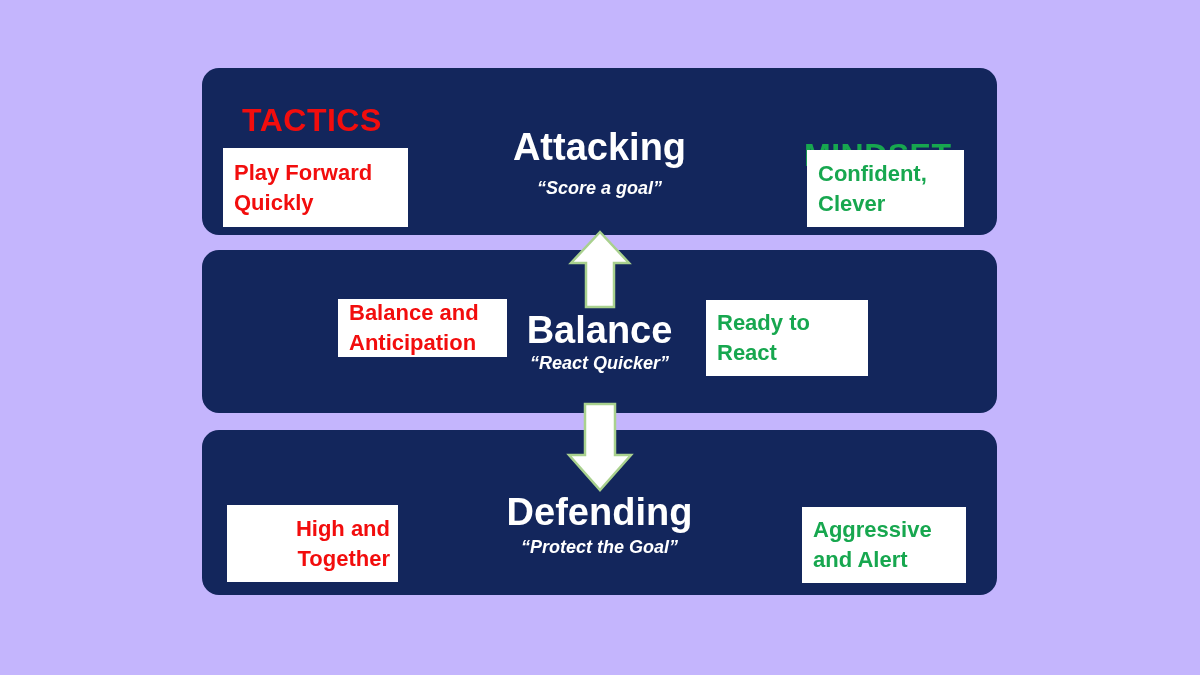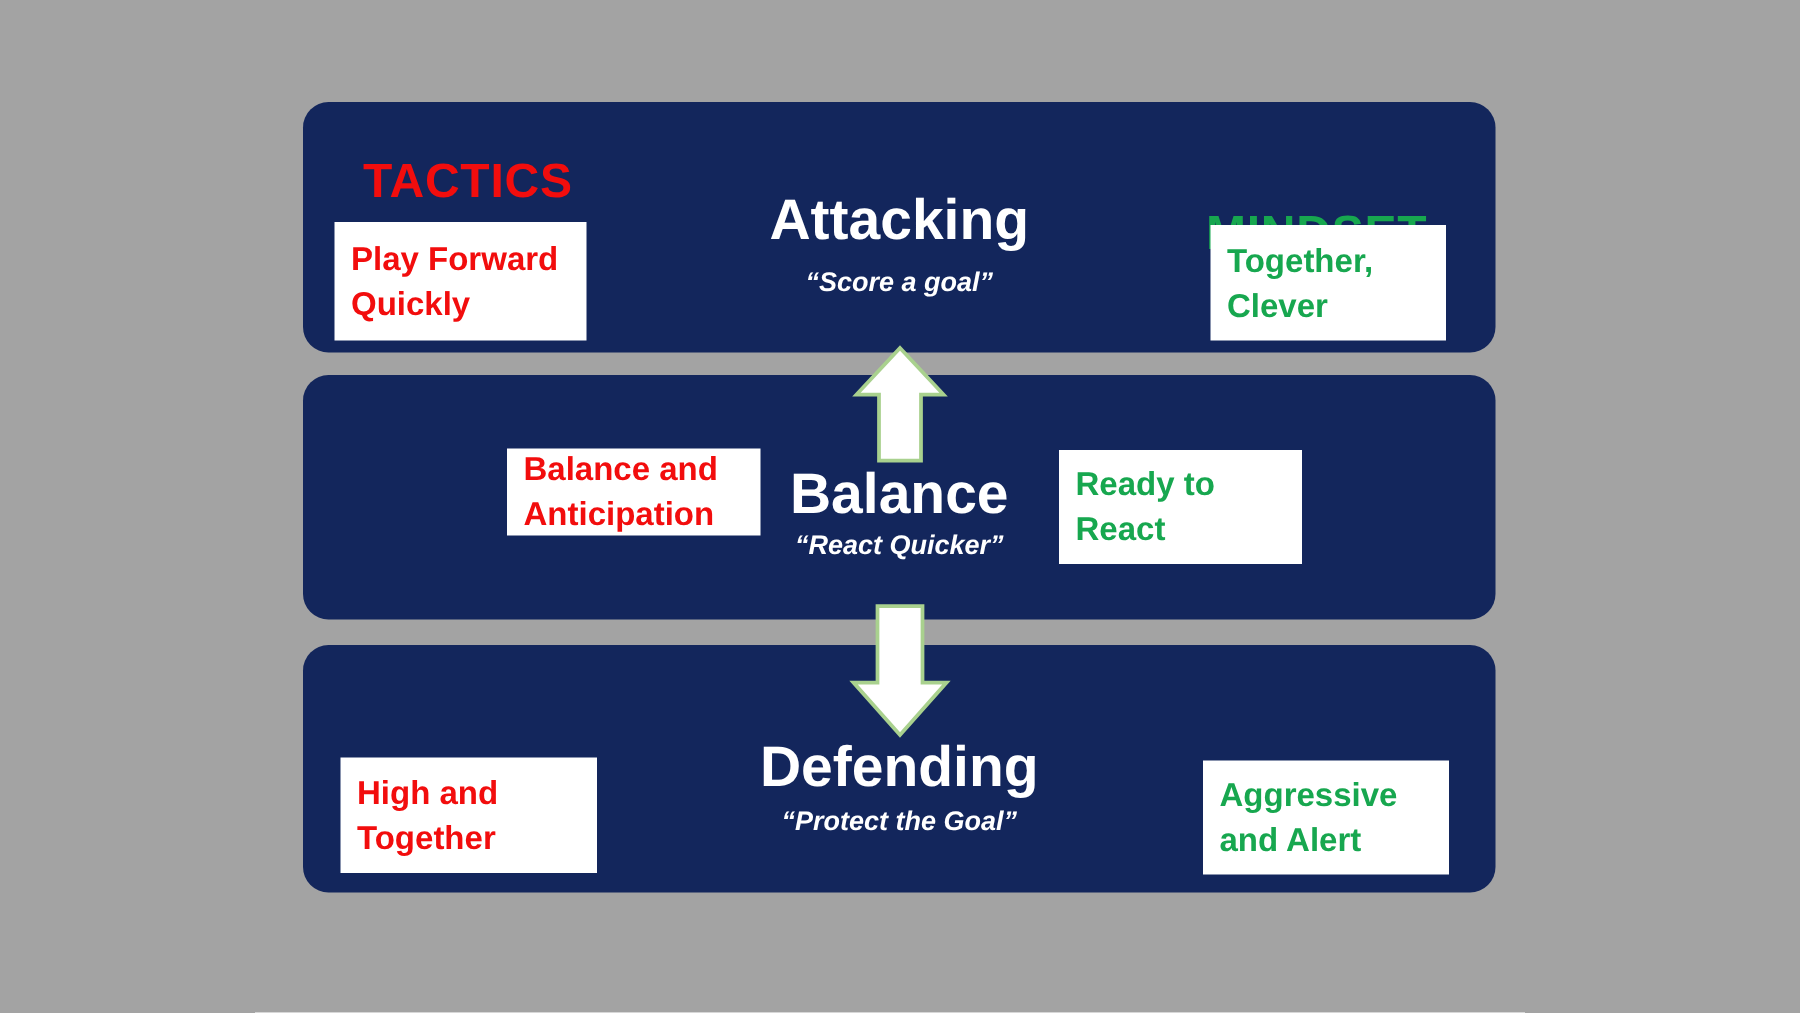--- a/index.html
+++ b/index.html
@@ -4,21 +4,21 @@
 <style>
   html, body {
     margin: 0;
     padding: 0;
     background: #ffffff;
   }
   .canvas {
     position: relative;
     width: 1200px;
     height: 675px;
-    background: #a3a3a3;
+    background: #c4b5fd;
     font-family: "Liberation Sans", sans-serif;
     overflow: hidden;
   }
   .panel {
     position: absolute;
     left: 202px;
     width: 795px;
     background: #13265c;
     border-radius: 17px;
     color: #ffffff;
@@ -70,25 +70,25 @@
     align-items: center;
     box-sizing: border-box;
     padding: 4px 8px 4px 11px;
     font-weight: bold;
     font-size: 22px;
     line-height: 1.35;
   }
   .red-text   { color: #f20d0d; }
   .green-text { color: #17a74f; }
 
-  .box-t0 { left: 21px;  top: 80px; width: 168px; height: 79px; }
+  .box-t0 { left: 21px;  top: 80px; width: 185px; height: 79px; }
   .box-m0 { left: 605px; top: 82px; width: 157px; height: 77px; }
   .box-t1 { left: 136px; top: 49px; width: 169px; height: 58px; }
   .box-m1 { left: 504px; top: 50px; width: 162px; height: 76px; }
-  .box-t2 { left: 25px;  top: 75px; width: 171px; height: 77px; }
+  .box-t2 { left: 25px;  top: 75px; width: 171px; height: 77px; text-align: right; }
   .box-m2 { left: 600px; top: 77px; width: 164px; height: 76px; align-items: center; }
 
   .arrow-overlay {
     position: absolute;
     left: 0;
     top: 0;
     width: 1200px;
     height: 675px;
     pointer-events: none;
   }
@@ -100,21 +100,21 @@
 
   <section class="panel panel-top">
     <div class="col-label tactics-label">TACTICS</div>
     <div class="col-label mindset-label">MINDSET</div>
     <div class="title">Attacking</div>
     <div class="subtitle">“Score a goal”</div>
     <div class="white-box box-t0">
       <span class="red-text">Play Forward Quickly</span>
     </div>
     <div class="white-box box-m0">
-      <span class="green-text">Together, Clever</span>
+      <span class="green-text">Confident, Clever</span>
     </div>
   </section>
 
   <section class="panel panel-mid">
     <div class="title">Balance</div>
     <div class="subtitle">“React Quicker”</div>
     <div class="white-box box-t1">
       <span class="red-text">Balance and Anticipation</span>
     </div>
     <div class="white-box box-m1">

